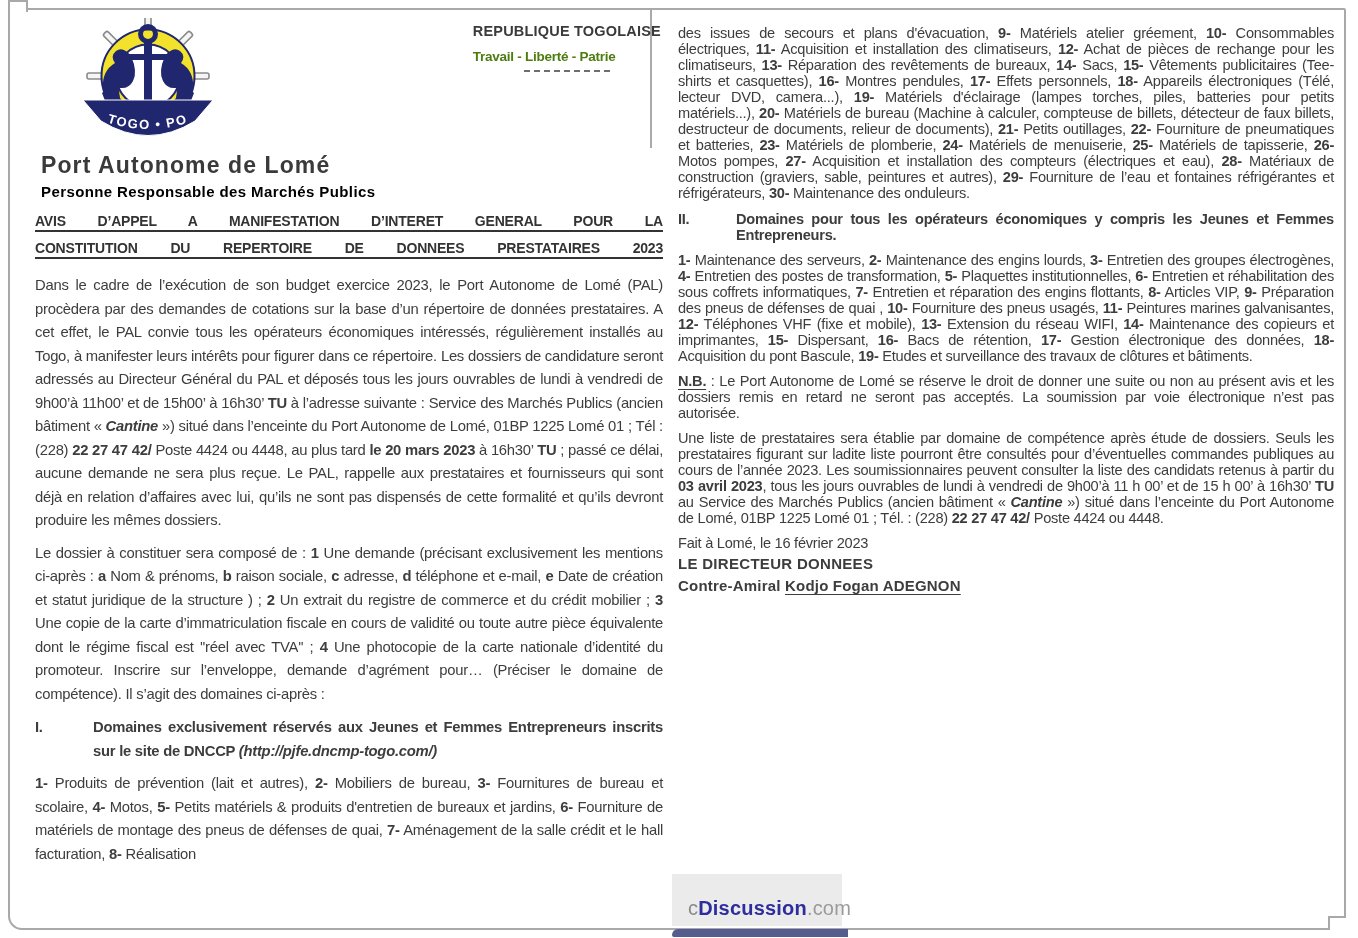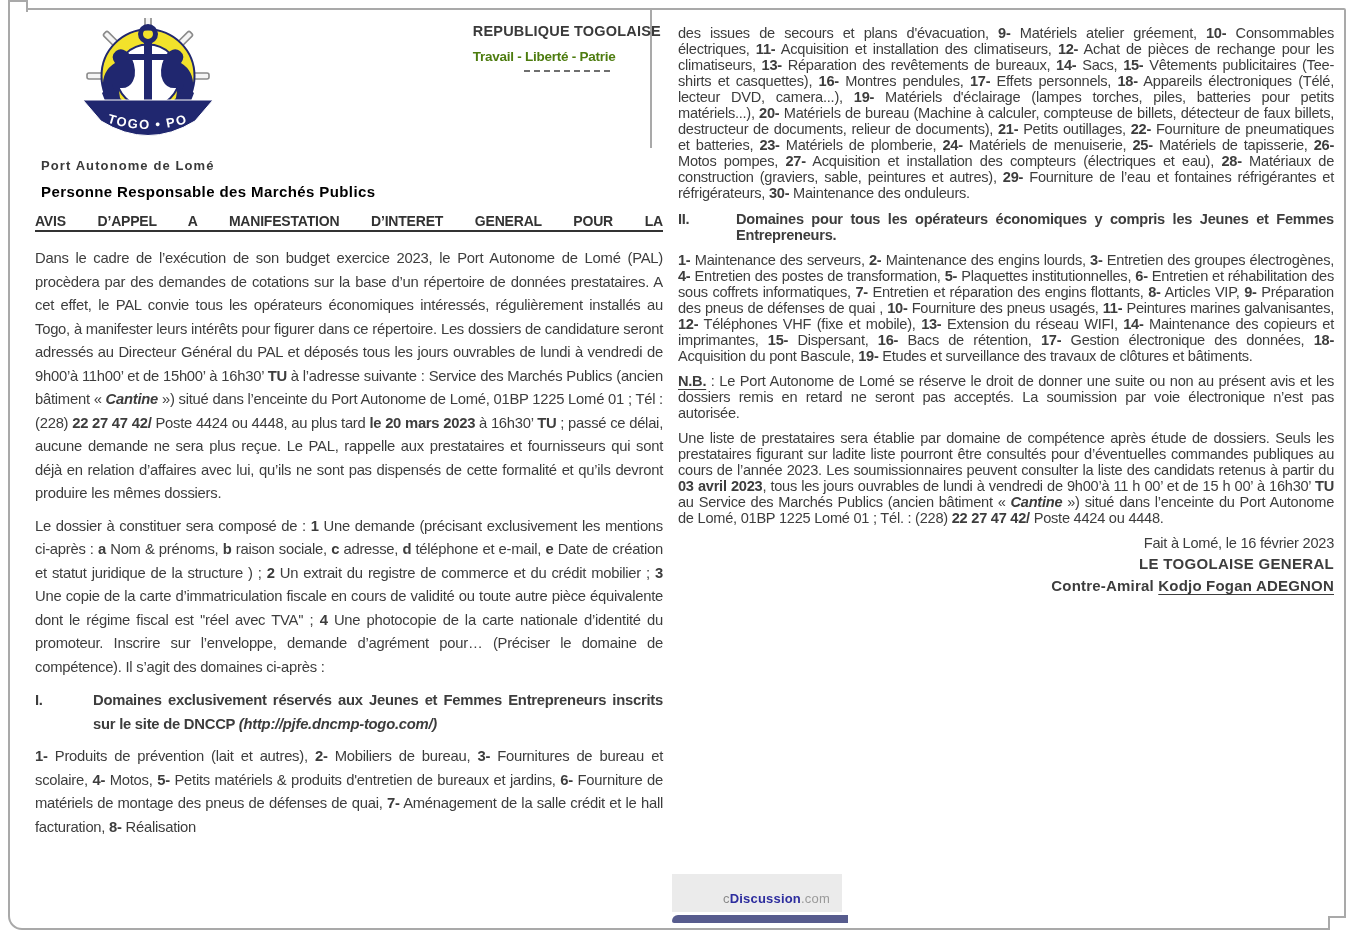--- a/index.html
+++ b/index.html
@@ -23,45 +23,45 @@
   .i{font-style:italic;}
   .u{text-decoration:underline;text-underline-offset:3px;}
 
   
   .header{position:relative;height:188px;}
   .logo{position:absolute;left:30px;top:2px;}
   .repub{position:absolute;right:2px;top:4px;text-align:left;}
   .repub-l1{font-weight:bold;font-size:14.5px;letter-spacing:0.2px;color:#3a3a3a;}
   .repub-l2{font-weight:bold;font-size:13.5px;margin-top:1px;color:#4d7c0f;}
   .motto-dashes{width:86px;margin:2px auto 0;border-top:2px dashed #6e6e6e;height:0;}
-  .org-name{position:absolute;left:6px;top:138px;font-weight:bold;font-size:13px;
+  .org-name{position:absolute;left:6px;top:138px;font-weight:bold;font-size:23px;
             letter-spacing:1.1px;color:#3a3a3a;}
   .org-sub{position:absolute;left:6px;top:164px;font-weight:bold;font-size:15px;
            letter-spacing:0.4px;color:#000000;}
 
   
   .doc-title{margin:4px 0 12px;}
   .t-line{font-weight:bold;font-size:14px;line-height:27px;color:#333;
           text-align:justify;text-align-last:justify;text-decoration:underline;
           text-underline-offset:4px;text-decoration-thickness:1.5px;letter-spacing:-0.2px;}
 
   
   .sect{display:flex;font-weight:bold;margin:10px 0 8px;gap:31px;}
   .snum{flex:0 0 27px;}
   .stext{flex:1;text-align:justify;}
 
   
-  .sig{text-align:right;margin-top:8px;}
+  .sig{text-align:left;margin-top:8px;}
   .sig-date{font-size:14.6px;}
   .sig-role{font-weight:bold;font-size:15px;margin-top:5px;letter-spacing:0.3px;}
   .sig-name{font-weight:bold;font-size:15px;margin-top:6px;letter-spacing:0.2px;}
 
   
   .watermark{position:absolute;left:662px;top:864px;width:170px;}
-  .wm-box{background:#ebebeb;padding:17px 12px 6px 16px;font-size:13px;letter-spacing:0.2px;text-align:right;}
+  .wm-box{background:#ebebeb;padding:23px 12px 6px 16px;font-size:20px;letter-spacing:0.2px;text-align:right;}
   .wm-prefix{color:#8a8a8a;}
   .wm-brand{color:#2d2d9e;font-weight:bold;}
   .wm-suffix{color:#9a9a9a;}
   .wm-bar{height:8px;background:#575c8e;margin-top:3px;border-radius:6px 0 0 2px;width:176px;}
 </style>
 </head>
 <body>
 
 <div class="sheet">
   <div class="fold-tl"></div>
@@ -104,20 +104,21 @@
         <div class="repub-l1">REPUBLIQUE TOGOLAISE</div>
         <div class="repub-l2">Travail - Liberté - Patrie</div>
         <div class="motto-dashes"></div>
       </div>
       <div class="org-name">Port Autonome de Lomé</div>
       <div class="org-sub">Personne Responsable des Marchés Publics</div>
     </div>
 
     <div class="doc-title">
       <div class="t-line">AVIS D’APPEL A MANIFESTATION D’INTERET GENERAL POUR LA</div>
+      <div class="t-line">CONSTITUTION DU REPERTOIRE DE DONNEES PRESTATAIRES 2023</div>
     </div>
 
     <p><span>Dans le cadre de l’exécution de son budget exercice 2023, le Port Autonome de Lomé (PAL) procèdera par des demandes de cotations sur la base d’un répertoire de données prestataires. A cet effet, le PAL convie tous les opérateurs économiques intéressés, régulièrement installés au Togo, à manifester leurs intérêts pour figurer dans ce répertoire. Les dossiers de candidature seront adressés au Directeur Général du PAL et déposés tous les jours ouvrables de lundi à vendredi de 9h00’à 11h00’ et de 15h00’ à 16h30’ </span><span class="b">TU</span><span> à l’adresse suivante : Service des Marchés Publics (ancien bâtiment « </span><span class="b i">Cantine</span><span> ») situé dans l’enceinte du Port Autonome de Lomé, 01BP 1225 Lomé 01 ; Tél : (228) </span><span class="b">22 27 47 42/</span><span> Poste 4424 ou 4448, au plus tard </span><span class="b">le 20 mars 2023</span><span> à 16h30’ </span><span class="b">TU</span><span> ; passé ce délai, aucune demande ne sera plus reçue. Le PAL, rappelle aux prestataires et fournisseurs qui sont déjà en relation d’affaires avec lui, qu’ils ne sont pas dispensés de cette formalité et qu’ils devront produire les mêmes dossiers.</span></p>
     <p><span>Le dossier à constituer sera composé de : </span><span class="b">1</span><span> Une demande (précisant exclusivement les mentions ci-après : </span><span class="b">a</span><span> Nom &amp; prénoms, </span><span class="b">b</span><span> raison sociale, </span><span class="b">c</span><span> adresse, </span><span class="b">d</span><span> téléphone et e-mail, </span><span class="b">e</span><span> Date de création et statut juridique de la structure ) ; </span><span class="b">2</span><span> Un extrait du registre de commerce et du crédit mobilier ; </span><span class="b">3</span><span> Une copie de la carte d’immatriculation fiscale en cours de validité ou toute autre pièce équivalente dont le régime fiscal est ''réel avec TVA'' ; </span><span class="b">4</span><span> Une photocopie de la carte nationale d’identité du promoteur. Inscrire sur l’enveloppe, demande d’agrément pour… (Préciser le domaine de compétence). Il s’agit des domaines ci-après :</span></p>
 
     <div class="sect">
       <span class="snum">I.</span>
       <span class="stext"><span class="b">Domaines exclusivement réservés aux Jeunes et Femmes Entrepreneurs inscrits sur le site de DNCCP </span><span class="b i">(http://pjfe.dncmp-togo.com/)</span></span>
     </div>
 
@@ -131,21 +132,21 @@
       <span class="snum">II.</span>
       <span class="stext"><span class="b">Domaines pour tous les opérateurs économiques y compris les Jeunes et Femmes Entrepreneurs.</span></span>
     </div>
 
     <p><span class="b">1-</span><span> Maintenance des serveurs, </span><span class="b">2-</span><span> Maintenance des engins lourds, </span><span class="b">3-</span><span> Entretien des groupes électrogènes, </span><span class="b">4-</span><span> Entretien des postes de transformation, </span><span class="b">5-</span><span> Plaquettes institutionnelles, </span><span class="b">6-</span><span> Entretien et réhabilitation des sous coffrets informatiques, </span><span class="b">7-</span><span> Entretien et réparation des engins flottants, </span><span class="b">8-</span><span> Articles VIP, </span><span class="b">9-</span><span> Préparation des pneus de défenses de quai , </span><span class="b">10-</span><span> Fourniture des pneus usagés, </span><span class="b">11-</span><span> Peintures marines galvanisantes, </span><span class="b">12-</span><span> Téléphones VHF (fixe et mobile), </span><span class="b">13-</span><span> Extension du réseau WIFI, </span><span class="b">14-</span><span> Maintenance des copieurs et imprimantes, </span><span class="b">15-</span><span> Dispersant, </span><span class="b">16-</span><span> Bacs de rétention, </span><span class="b">17-</span><span> Gestion électronique des données, </span><span class="b">18-</span><span> Acquisition du pont Bascule, </span><span class="b">19-</span><span> Etudes et surveillance des travaux de clôtures et bâtiments.</span></p>
     <p><span class="b u">N.B.</span><span> : Le Port Autonome de Lomé se réserve le droit de donner une suite ou non au présent avis et les dossiers remis en retard ne seront pas acceptés. La soumission par voie électronique n’est pas autorisée.</span></p>
     <p><span>Une liste de prestataires sera établie par domaine de compétence après étude de dossiers. Seuls les prestataires figurant sur ladite liste pourront être consultés pour d’éventuelles commandes publiques au cours de l’année 2023. Les soumissionnaires peuvent consulter la liste des candidats retenus à partir du </span><span class="b">03 avril 2023</span><span>, tous les jours ouvrables de lundi à vendredi de 9h00’à 11 h 00’ et de 15 h 00’ à 16h30’ </span><span class="b">TU</span><span> au Service des Marchés Publics (ancien bâtiment « </span><span class="b i">Cantine</span><span> ») situé dans l’enceinte du Port Autonome de Lomé, 01BP 1225 Lomé 01 ; Tél. : (228) </span><span class="b">22 27 47 42/</span><span> Poste 4424 ou 4448.</span></p>
 
     <div class="sig">
       <div class="sig-date">Fait à Lomé, le 16 février 2023</div>
-      <div class="sig-role">LE TOGOLAISE GENERAL</div>
+      <div class="sig-role">LE DIRECTEUR DONNEES</div>
       <div class="sig-name">
         <span>Contre-Amiral</span>
         <span class="u">Kodjo Fogan ADEGNON</span>
       </div>
     </div>
   </div>
 
   <div class="watermark">
     <div class="wm-box">
       <span class="wm-prefix">c</span><span class="wm-brand">Discussion</span><span class="wm-suffix">.com</span>

